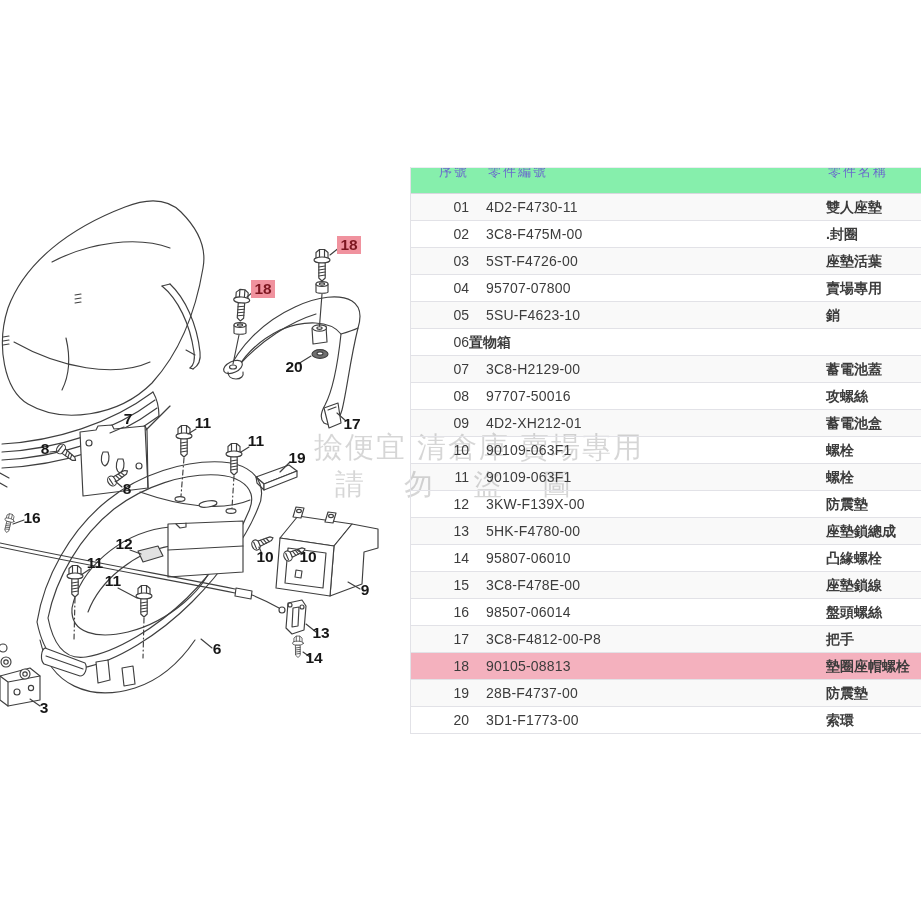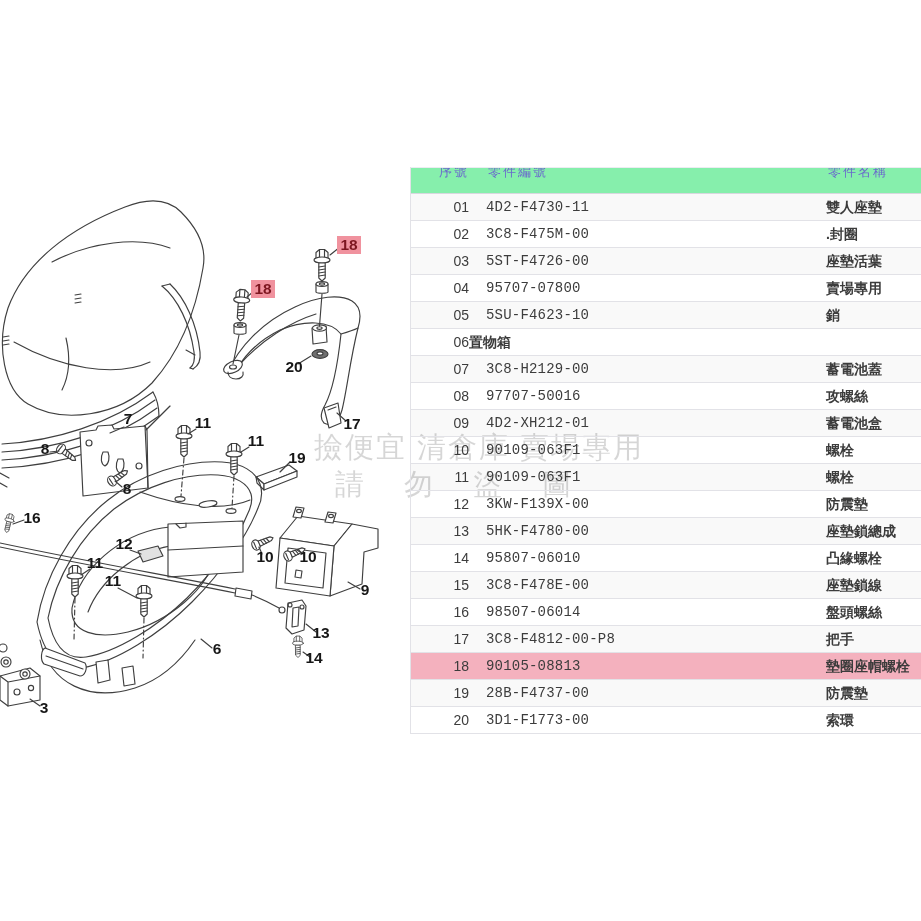--- a/index.html
+++ b/index.html
@@ -47,21 +47,21 @@
   }
   .pt-header .hcell{position:relative;top:-6px;line-height:20px;}
   .pt-row{
     display:flex;height:27px;box-sizing:border-box;line-height:26px;
     border-bottom:1px solid var(--row-border);
     color:var(--ink);font-size:14px;background:transparent;
   }
   .pt-row.odd{background:rgba(0,0,0,0.022);}
   .pt-row.hl{background:var(--hl-row);}
   .c-num{width:58px;text-align:right;flex-shrink:0;}
-  .c-part{width:340px;padding-left:17px;flex-shrink:0;letter-spacing:0.2px;font-family:Liberation Mono, monospace;}
+  .c-part{width:340px;padding-left:17px;flex-shrink:0;letter-spacing:0.2px;}
   .c-name{flex:1;white-space:nowrap;font-weight:bold;}
   .h-num{width:58px;text-align:right;}
   .h-part{width:340px;padding-left:19px;}
   .h-name{flex:1;}
 </style>
 </head>
 <body>
 
 <div class="watermark wm1">撿便宜 清倉庫 賣場專用</div>
 <div class="watermark wm2">請 勿 盜 圖</div>

